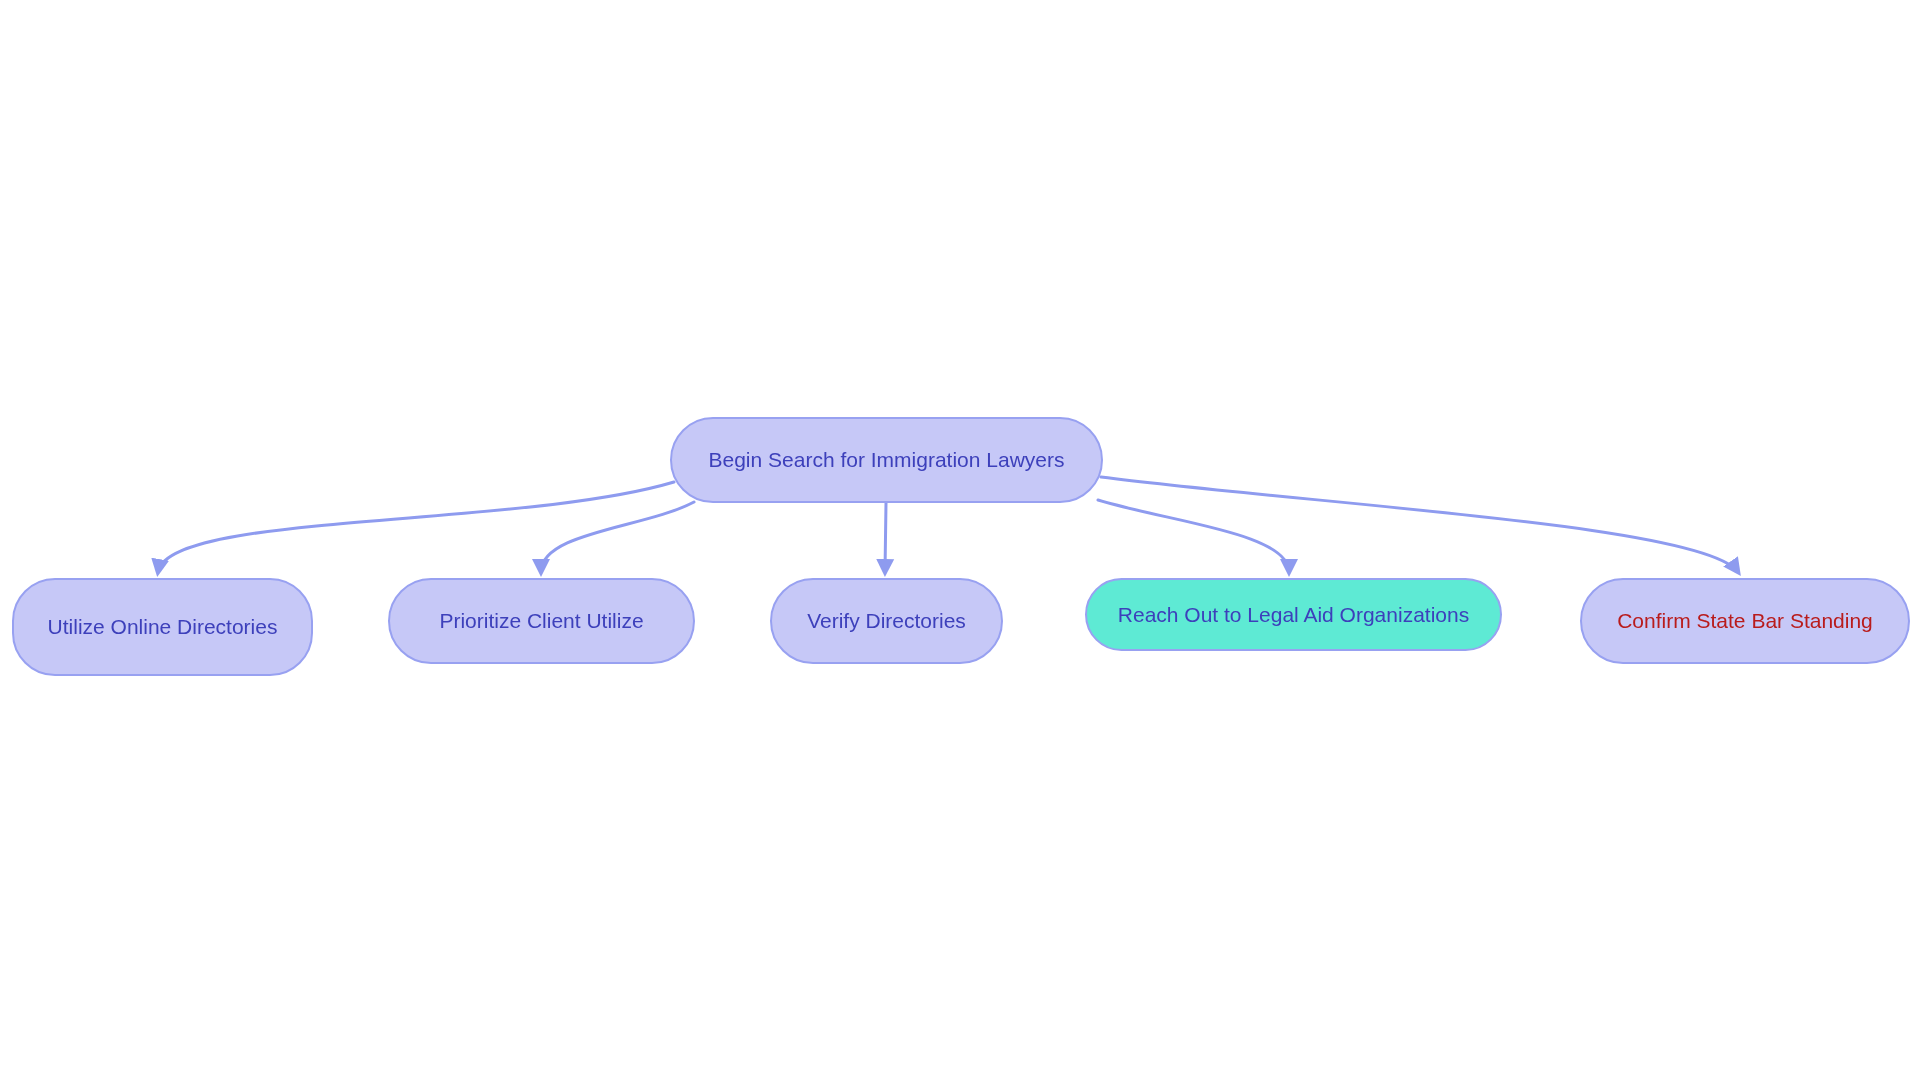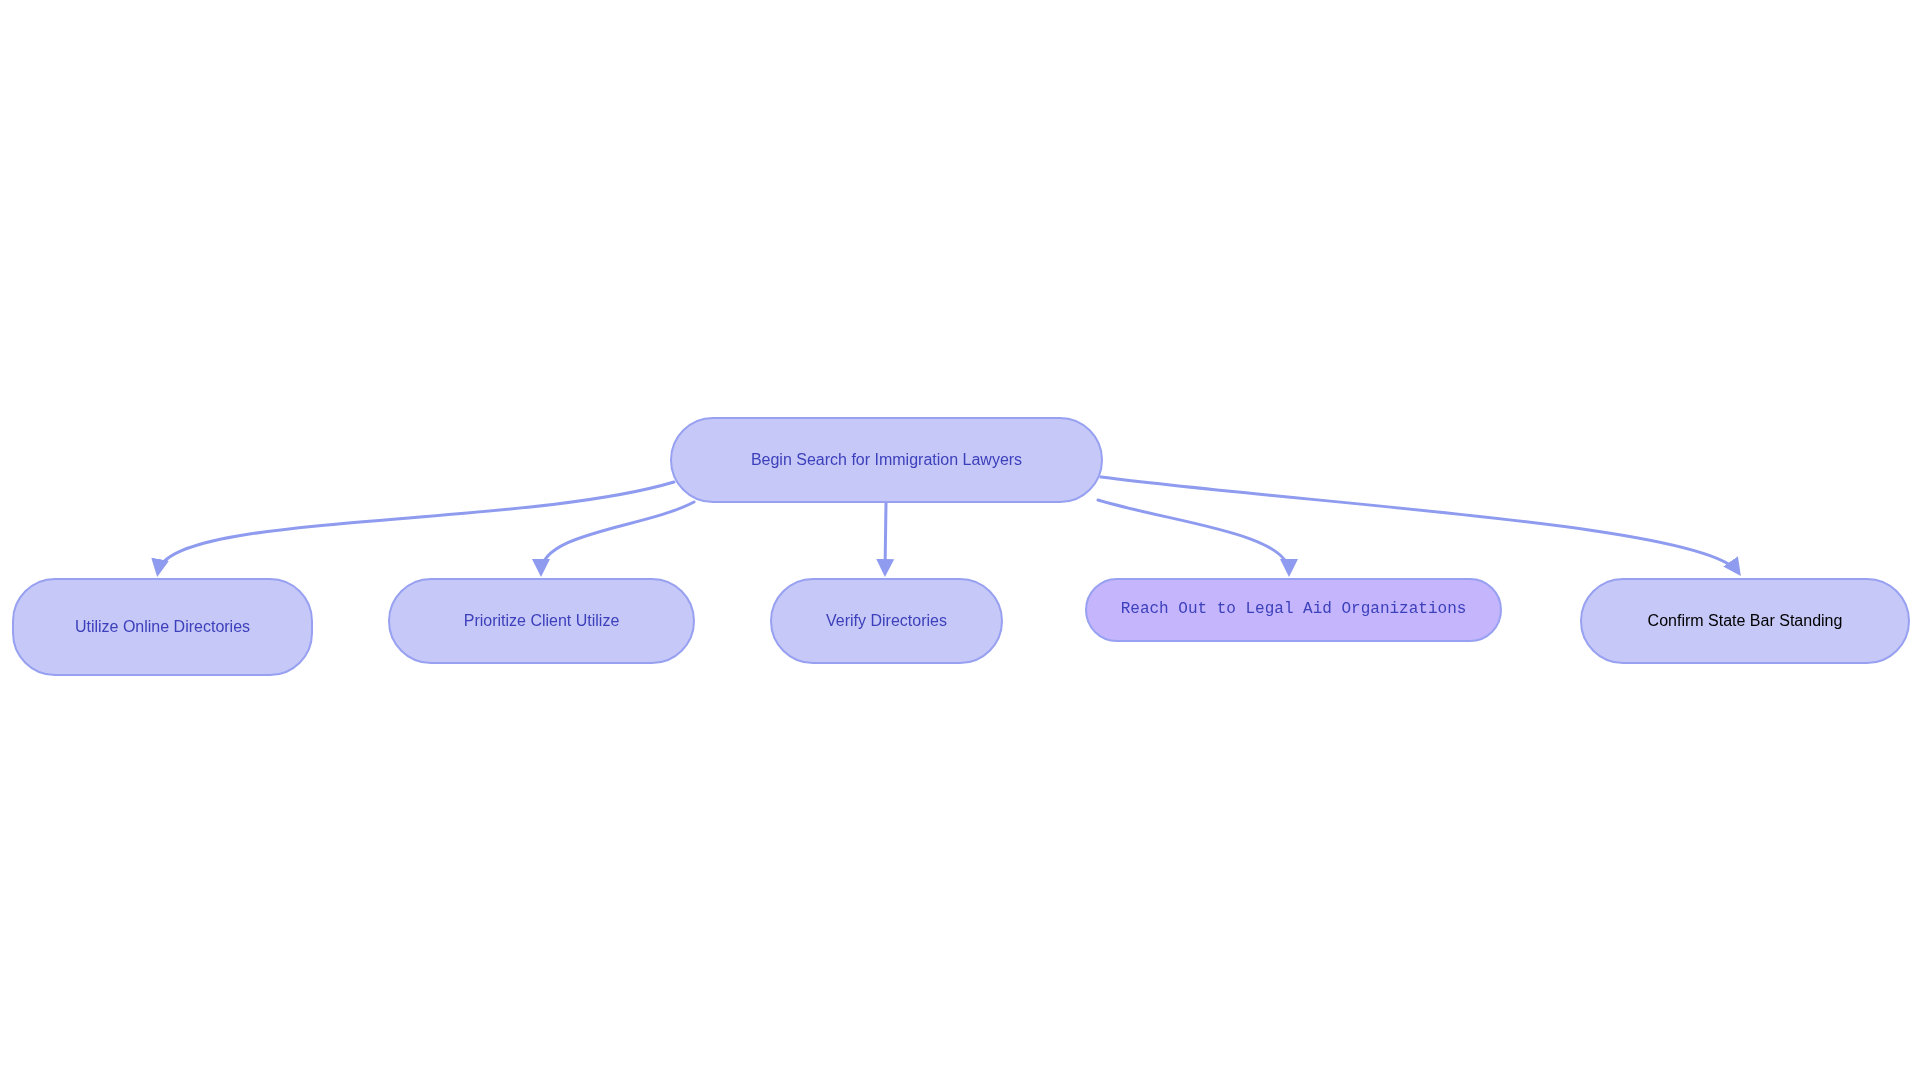--- a/index.html
+++ b/index.html
@@ -31,21 +31,21 @@
   .node {
     position: absolute;
     z-index: 2;
     box-sizing: border-box;
     border-radius: 43px;
     border: 2px solid;
     display: flex;
     align-items: center;
     justify-content: center;
     text-align: center;
-    font-size: 16px;
+    font-size: 21px;
     line-height: 1.2;
     white-space: nowrap;
     padding: 0 20px;
   }
 </style>
 </head>
 <body>
 
 <div class="canvas">
   <svg class="edge-layer" viewBox="0 0 1920 1083" xmlns="http://www.w3.org/2000/svg">
@@ -68,20 +68,20 @@
       </div>
       <div class="node" style="left: 12px; top: 578px; width: 301px; height: 98px; background: rgb(198, 200, 247); border-color: rgb(152, 161, 241);">
         <span style="color: rgb(61, 64, 187);">Utilize Online Directories</span>
       </div>
       <div class="node" style="left: 388px; top: 578px; width: 307px; height: 86px; background: rgb(198, 200, 247); border-color: rgb(152, 161, 241);">
         <span style="color: rgb(61, 64, 187);">Prioritize Client Utilize</span>
       </div>
       <div class="node" style="left: 770px; top: 578px; width: 233px; height: 86px; background: rgb(198, 200, 247); border-color: rgb(152, 161, 241);">
         <span style="color: rgb(61, 64, 187);">Verify Directories</span>
       </div>
-      <div class="node" style="left: 1085px; top: 578px; width: 417px; height: 64px; background: #c4b5fd; border-color: rgb(152, 161, 241); font-family: Liberation Mono, monospace;">
+      <div class="node" style="left: 1085px; top: 578px; width: 417px; height: 73px; background: #5eead4; border-color: rgb(152, 161, 241);">
         <span style="color: rgb(61, 64, 187);">Reach Out to Legal Aid Organizations</span>
       </div>
       <div class="node" style="left: 1580px; top: 578px; width: 330px; height: 86px; background: rgb(198, 200, 247); border-color: rgb(152, 161, 241);">
-        <span style="color: #000000;">Confirm State Bar Standing</span>
+        <span style="color: #b91c1c;">Confirm State Bar Standing</span>
       </div>
     </div>
 </div>
 
 </body></html>

